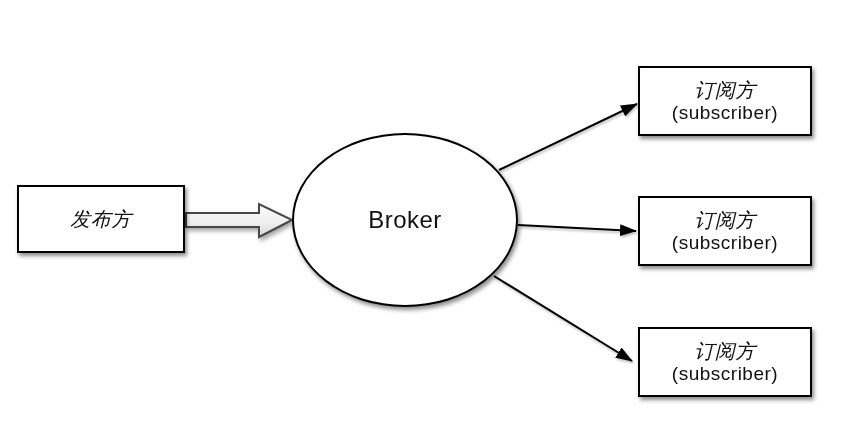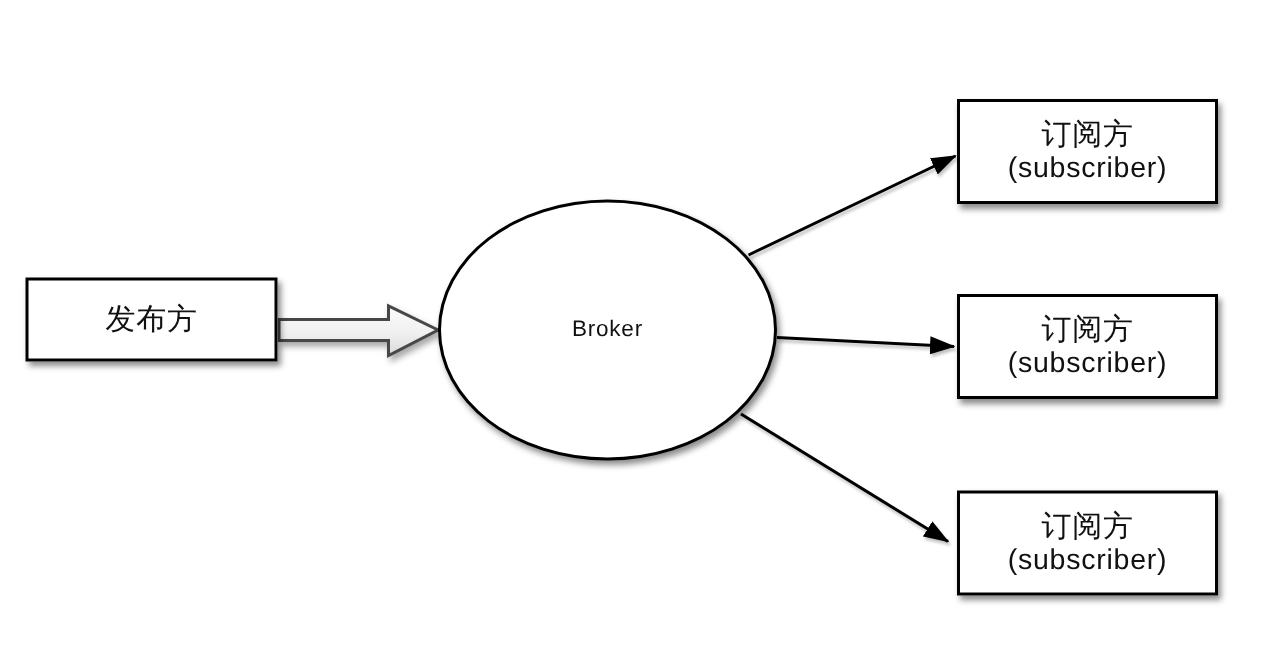--- a/index.html
+++ b/index.html
@@ -33,37 +33,38 @@
     align-items: center;
     justify-content: center;
     text-align: center;
     line-height: 1.2;
     font-size: 19px;
     letter-spacing: 0.5px;
     box-sizing: border-box;
   }
   .node .zh {
     font-size: 20px;
+    font-style: italic;
   }
   .node .en {
     font-size: 19px;
   }
   .publisher {
     left: 17px;
     top: 185px;
     width: 168px;
-    height: 56px;
+    height: 68px;
   }
   .broker {
     left: 292px;
     top: 133px;
     width: 226px;
     height: 174px;
     border-radius: 50%;
-    font-size: 15px;
+    font-size: 24px;
   }
   .subscriber {
     left: 638px;
     width: 174px;
     height: 70px;
   }
   .subscriber.s1 { top: 66px; }
   .subscriber.s2 { top: 196px; }
   .subscriber.s3 { top: 327px; }
   .thin-arrow {

